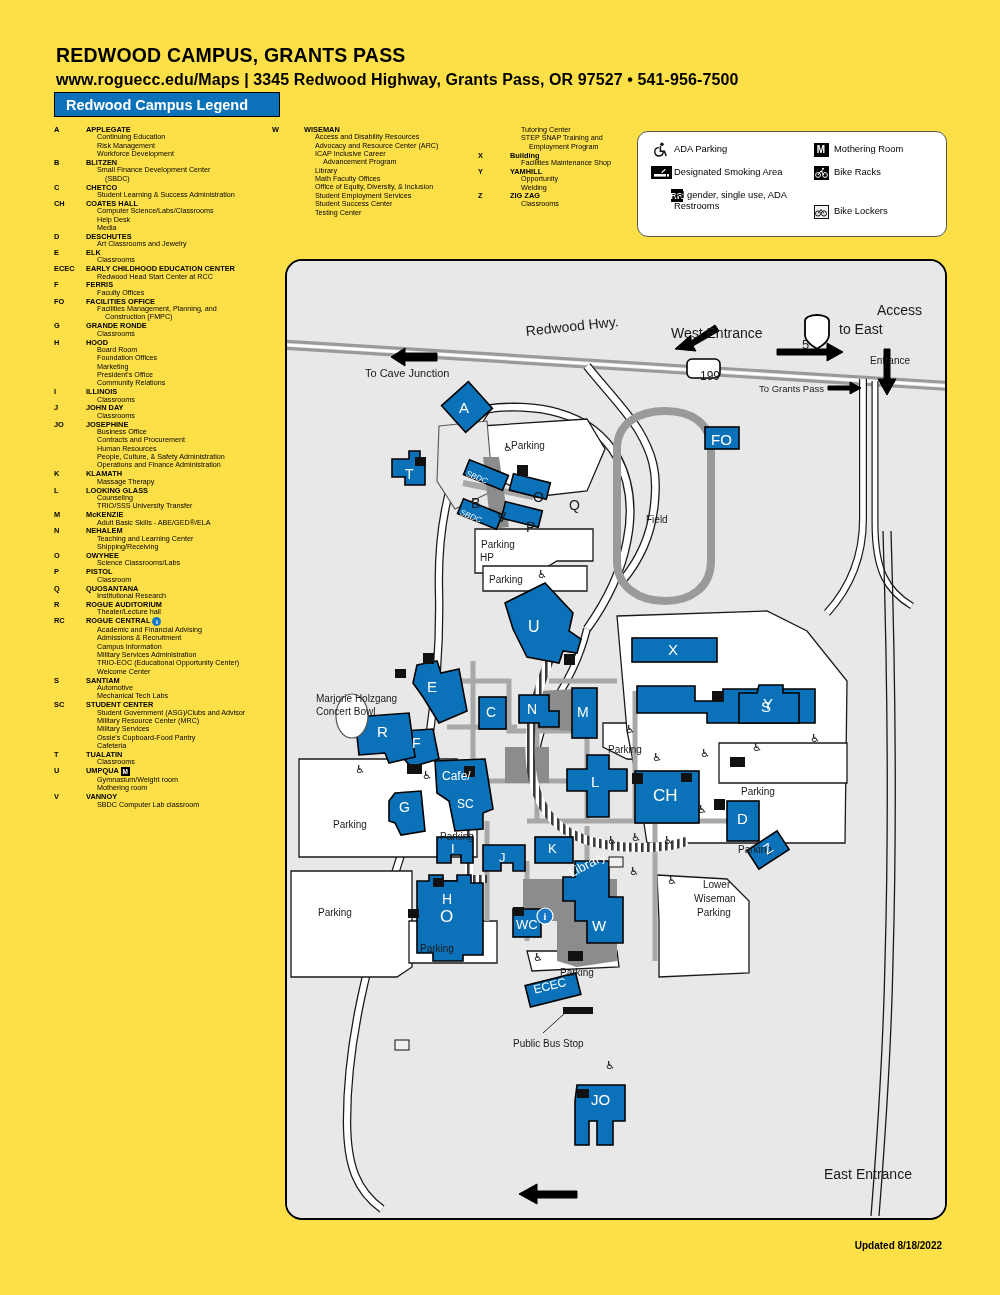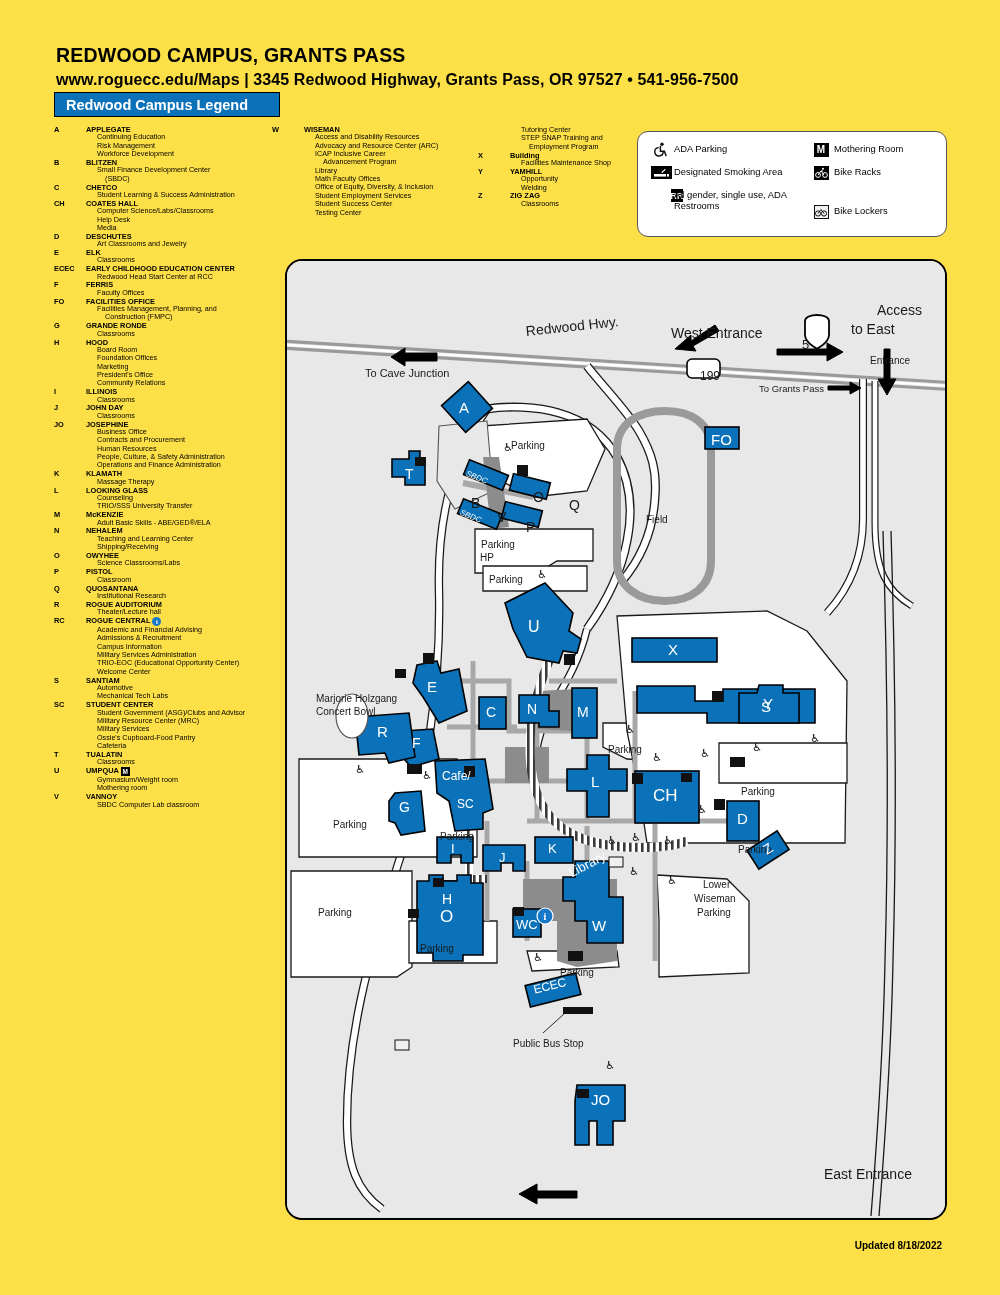--- a/index.html
+++ b/index.html
@@ -624,21 +624,21 @@
         <rect x="108" y="779" width="14" height="10" fill="#f0f0f0" stroke="#111" stroke-width="1"></rect>
       </g>
     </svg>
 
     <div id="map-text">
         <div class="mlab" style="left: 238px; top: 62px; font-size: 14px; transform: rotate(-6deg); transform-origin: left top; font-weight: normal;">Redwood Hwy.</div>
         <div class="mlab" style="left: 413px; top: 108px; font-size: 12px; font-weight: normal;">199</div>
         <div class="mlab" style="left: 515px; top: 76px; font-size: 13px; font-weight: normal;">5</div>
         <div class="mlab" style="left: 384px; top: 64px; font-size: 14px; font-weight: normal;">West Entrance</div>
         <div class="mlab" style="left: 590px; top: 41px; font-size: 14px; font-weight: normal;">Access</div>
-        <div class="mlab" style="left: 564px; top: 60px; font-size: 14px; font-weight: normal;">to East</div>
+        <div class="mlab" style="left: 552px; top: 60px; font-size: 14px; font-weight: normal;">to East</div>
         <div class="mlab" style="left: 583px; top: 94px; font-size: 10px; font-weight: normal;">Entrance</div>
         <div class="mlab" style="left: 78px; top: 106px; font-size: 11px; font-weight: normal;">To Cave Junction</div>
         <div class="mlab" style="left: 472px; top: 122px; font-size: 9.5px; font-weight: normal;">To Grants Pass</div>
         <div class="mlab" style="left: 537px; top: 905px; font-size: 14px; font-weight: normal;">East Entrance</div>
         <div class="mlab" style="left: 359px; top: 253px; font-size: 10px;">Field</div>
         <div class="mlab" style="left: 29px; top: 432px; font-size: 10px;">Marjorie Holzgang</div>
         <div class="mlab" style="left: 29px; top: 445px; font-size: 10px;">Concert Bowl</div>
         <div class="mlab" style="left: 416px; top: 618px; font-size: 10px;">Lower</div>
         <div class="mlab" style="left: 407px; top: 632px; font-size: 10px;">Wiseman</div>
         <div class="mlab" style="left: 410px; top: 646px; font-size: 10px;">Parking</div>

